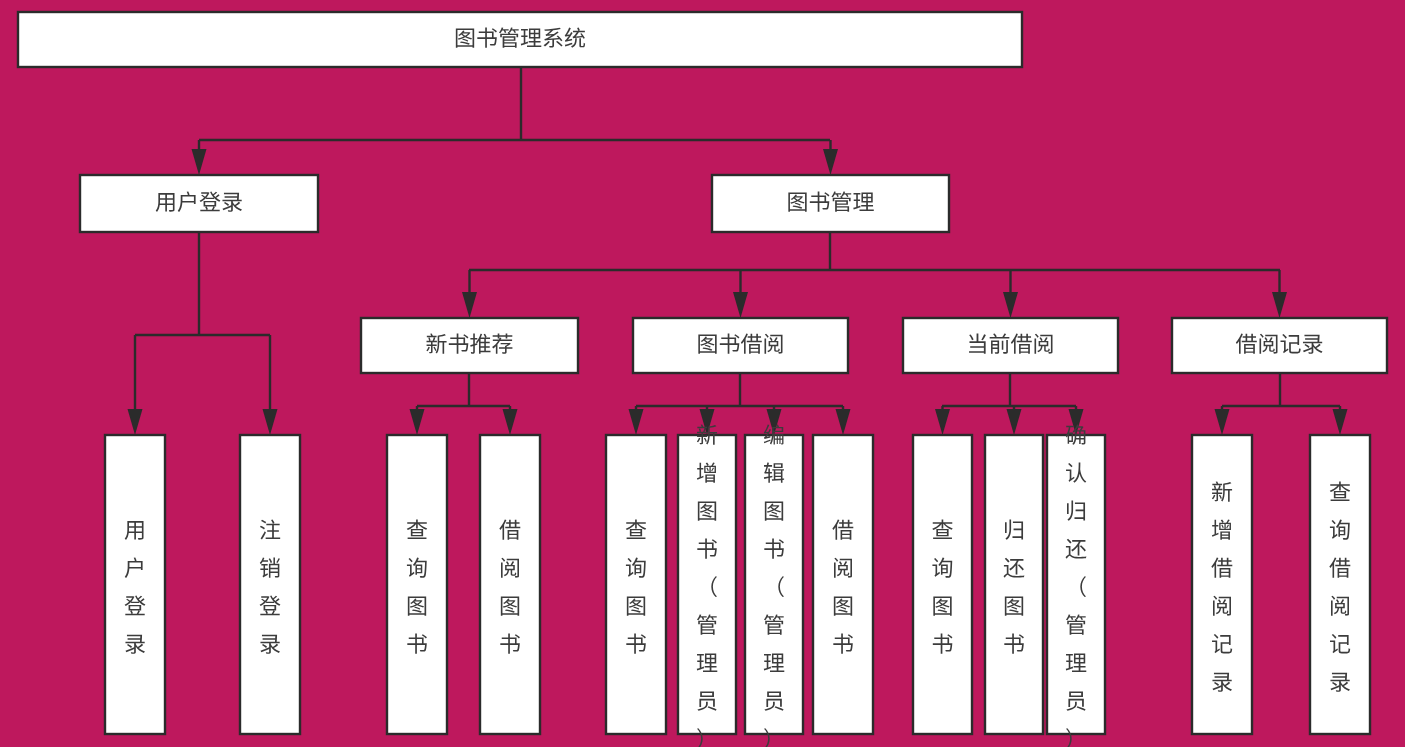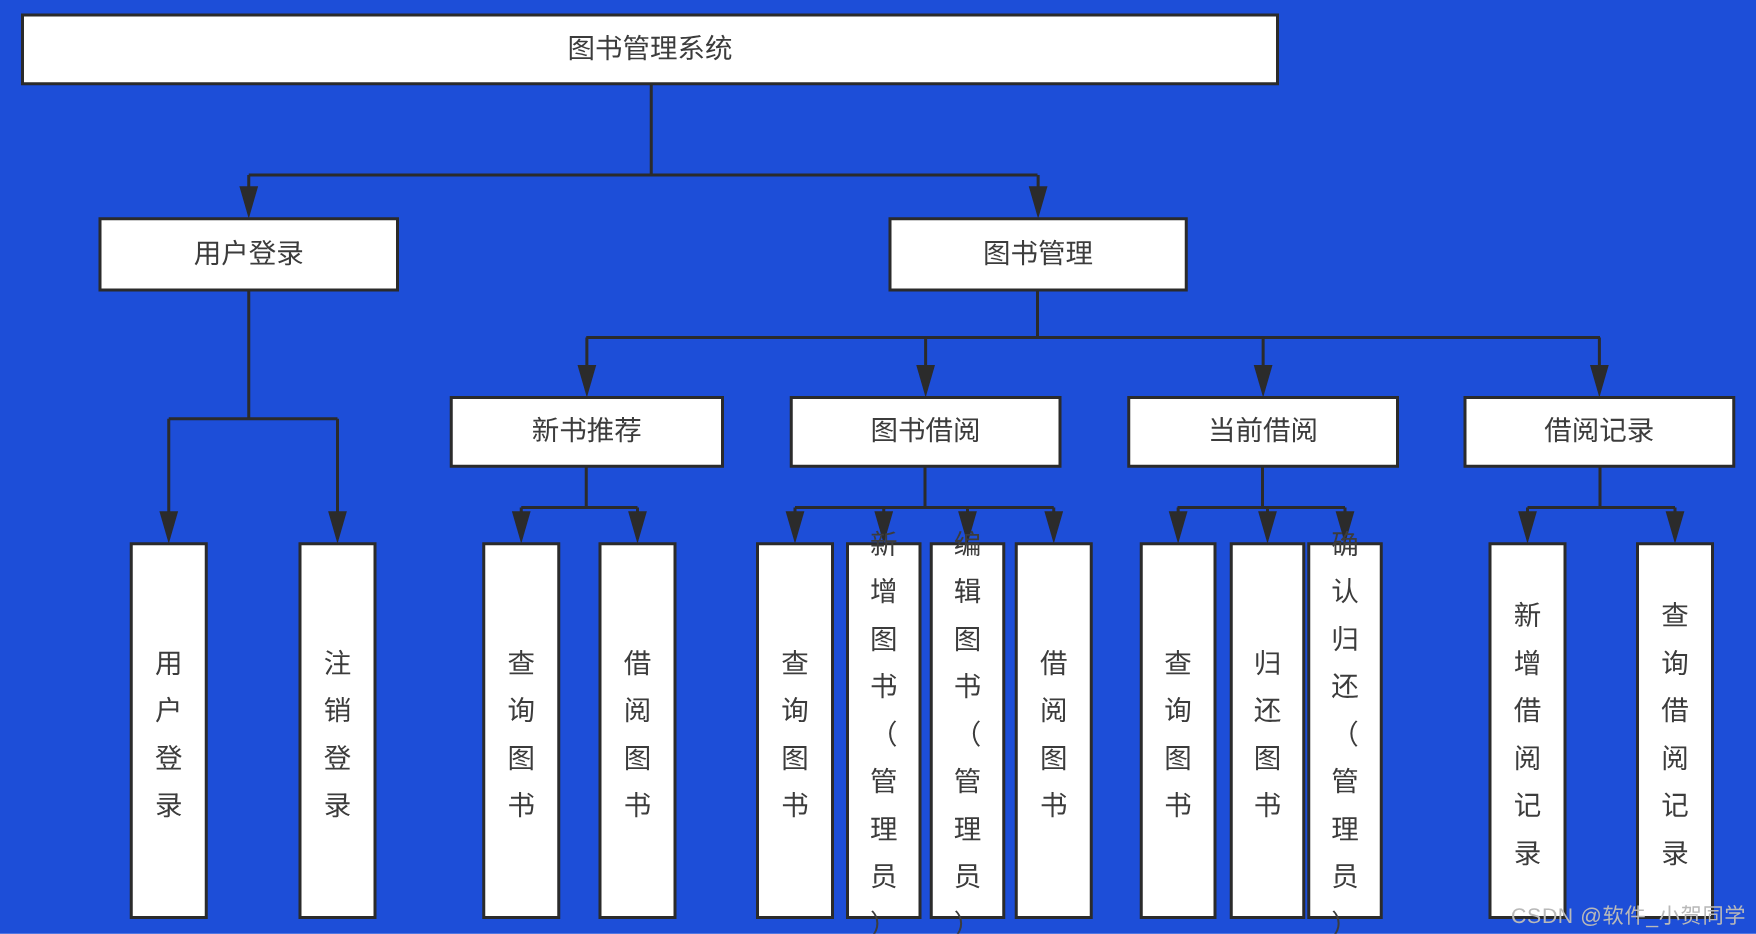--- a/index.html
+++ b/index.html
@@ -11,21 +11,21 @@
   body {
     width: 1405px;
     height: 747px;
     font-family: "Liberation Sans", "DejaVu Sans", sans-serif;
     overflow: hidden;
   }
   #diagram-root {
     position: relative;
     width: 1405px;
     height: 747px;
-    background: #1d4ed8;
+    background: #be185d;
   }
   svg#flow-svg {
     position: absolute;
     left: 0;
     top: 0;
     width: 1405px;
     height: 747px;
     display: block;
   }
   .node-rect {
@@ -257,15 +257,14 @@
           <rect class="node-rect" x="1192" y="435" width="60" height="299"></rect>
           <text class="node-label-v" x="1222" y="500.14"><tspan x="1222" dy="0">新</tspan><tspan x="1222" dy="38">增</tspan><tspan x="1222" dy="38">借</tspan><tspan x="1222" dy="38">阅</tspan><tspan x="1222" dy="38">记</tspan><tspan x="1222" dy="38">录</tspan></text>
         </g>
         <g>
           <rect class="node-rect" x="1310" y="435" width="60" height="299"></rect>
           <text class="node-label-v" x="1340" y="500.14"><tspan x="1340" dy="0">查</tspan><tspan x="1340" dy="38">询</tspan><tspan x="1340" dy="38">借</tspan><tspan x="1340" dy="38">阅</tspan><tspan x="1340" dy="38">记</tspan><tspan x="1340" dy="38">录</tspan></text>
         </g>
       </g>
   </svg>
 
-  <div class="watermark">CSDN @软件_小贺同学</div>
 
 </div>
 
 </body></html>

